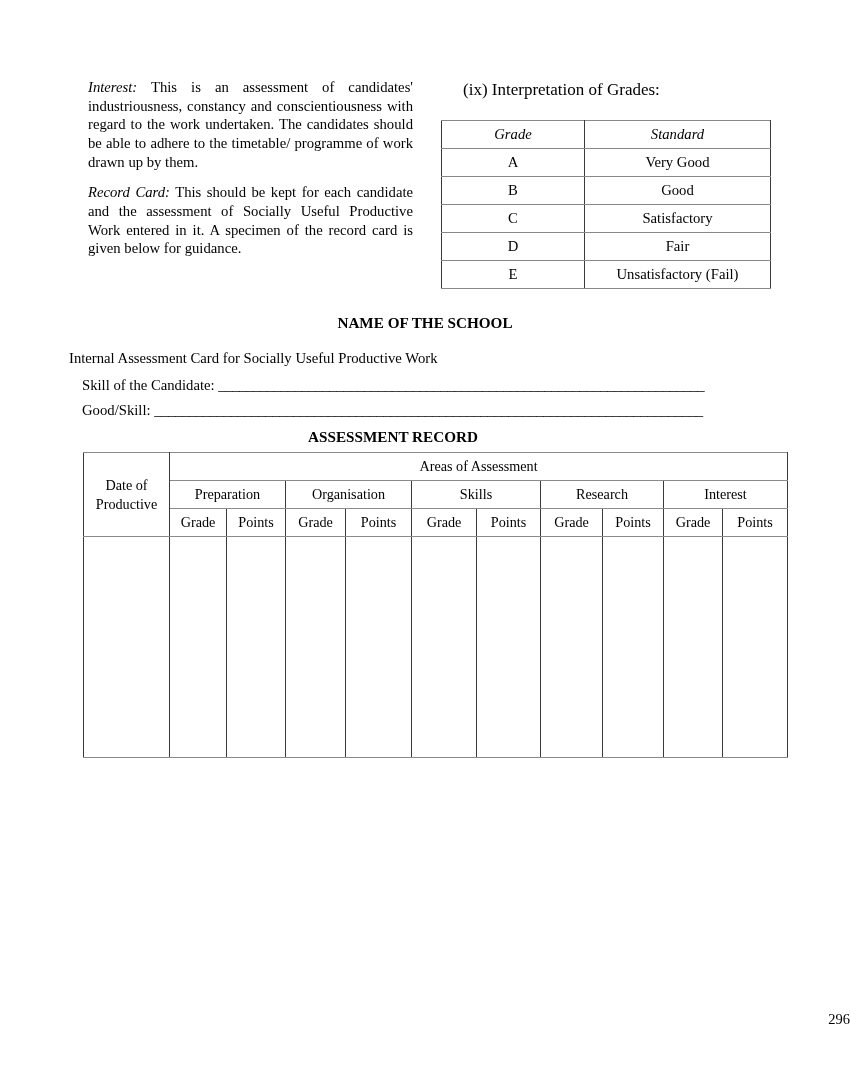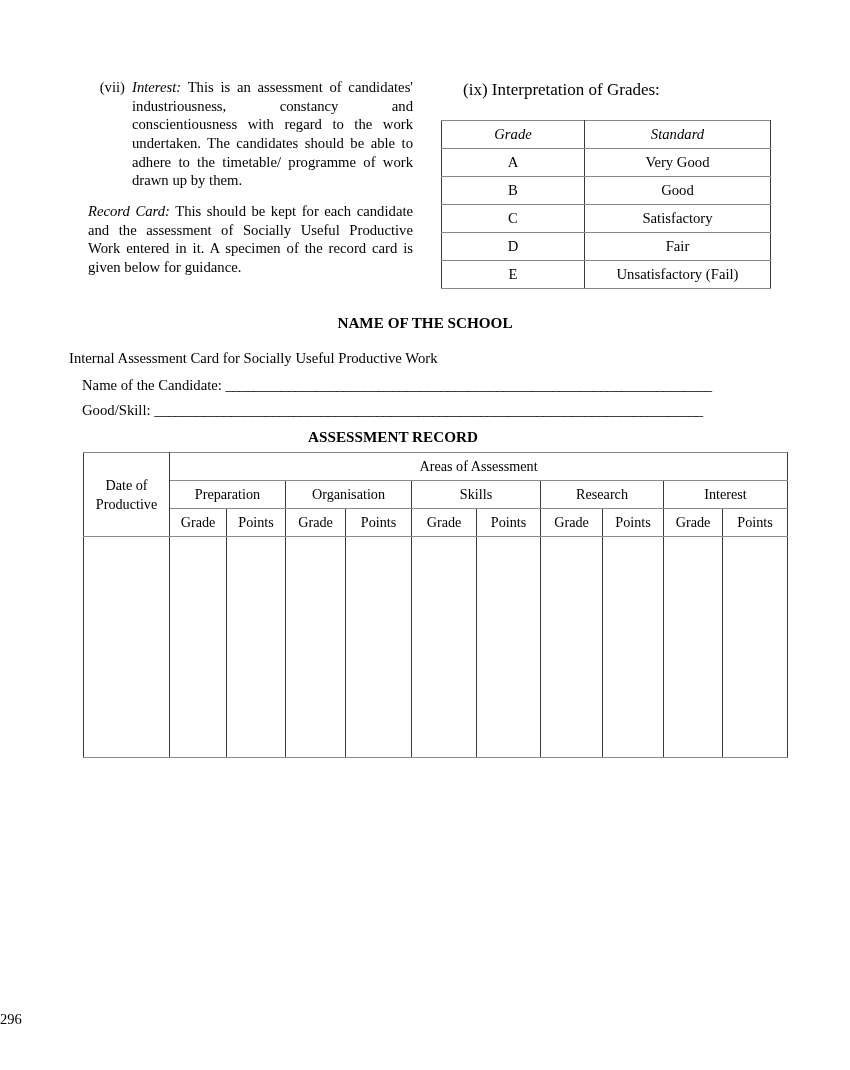--- a/index.html
+++ b/index.html
@@ -157,33 +157,32 @@
     font-size: 14.2px;
     line-height: 1.3;
   }
 
   
   .page-number {
     position: absolute;
     left: 0;
     top: 1011px;
     width: 850px;
-    text-align: left;
+    text-align: right;
     font-size: 14.5px;
   }
 </style>
 </head>
 <body>
 
 <div class="top-area">
 
   <div class="left-col">
 
     <div class="para">
-      <div class="marker">(vii)</div>
       <div class="body"><span class="lead">Interest:</span><span> This is an assessment of candidates' industriousness, constancy and conscientiousness with regard to the work undertaken. The candidates should be able to adhere to the timetable/ programme of work drawn up by them.</span></div>
     </div>
 
     <div class="para">
       <div class="body"><span class="lead">Record Card:</span><span> This should be kept for each candidate and the assessment of Socially Useful Productive Work entered in it. A specimen of the record card is given below for guidance.</span></div>
     </div>
 
   </div>
 
   <div class="right-col">
@@ -221,21 +220,21 @@
       </tbody>
     </table>
   </div>
 
 </div>
 
 <div class="school-name">NAME OF THE SCHOOL</div>
 
 <div class="card-sub">Internal Assessment Card for Socially Useful Productive Work</div>
 
-<div class="field-row r1"><span>Name of the Candidate: </span><span class="rule">______________________________________________________________________</span></div>
+<div class="field-row r1"><span>Skill of the Candidate: </span><span class="rule">______________________________________________________________________</span></div>
 
 <div class="field-row r2"><span>Good/Skill: </span><span class="rule">_______________________________________________________________________________</span></div>
 
 <div class="assessment-heading">ASSESSMENT RECORD</div>
 
 <div class="record-wrap">
   <table class="record">
     <colgroup>
       <col style="width:86px">
       <col style="width:57px">

